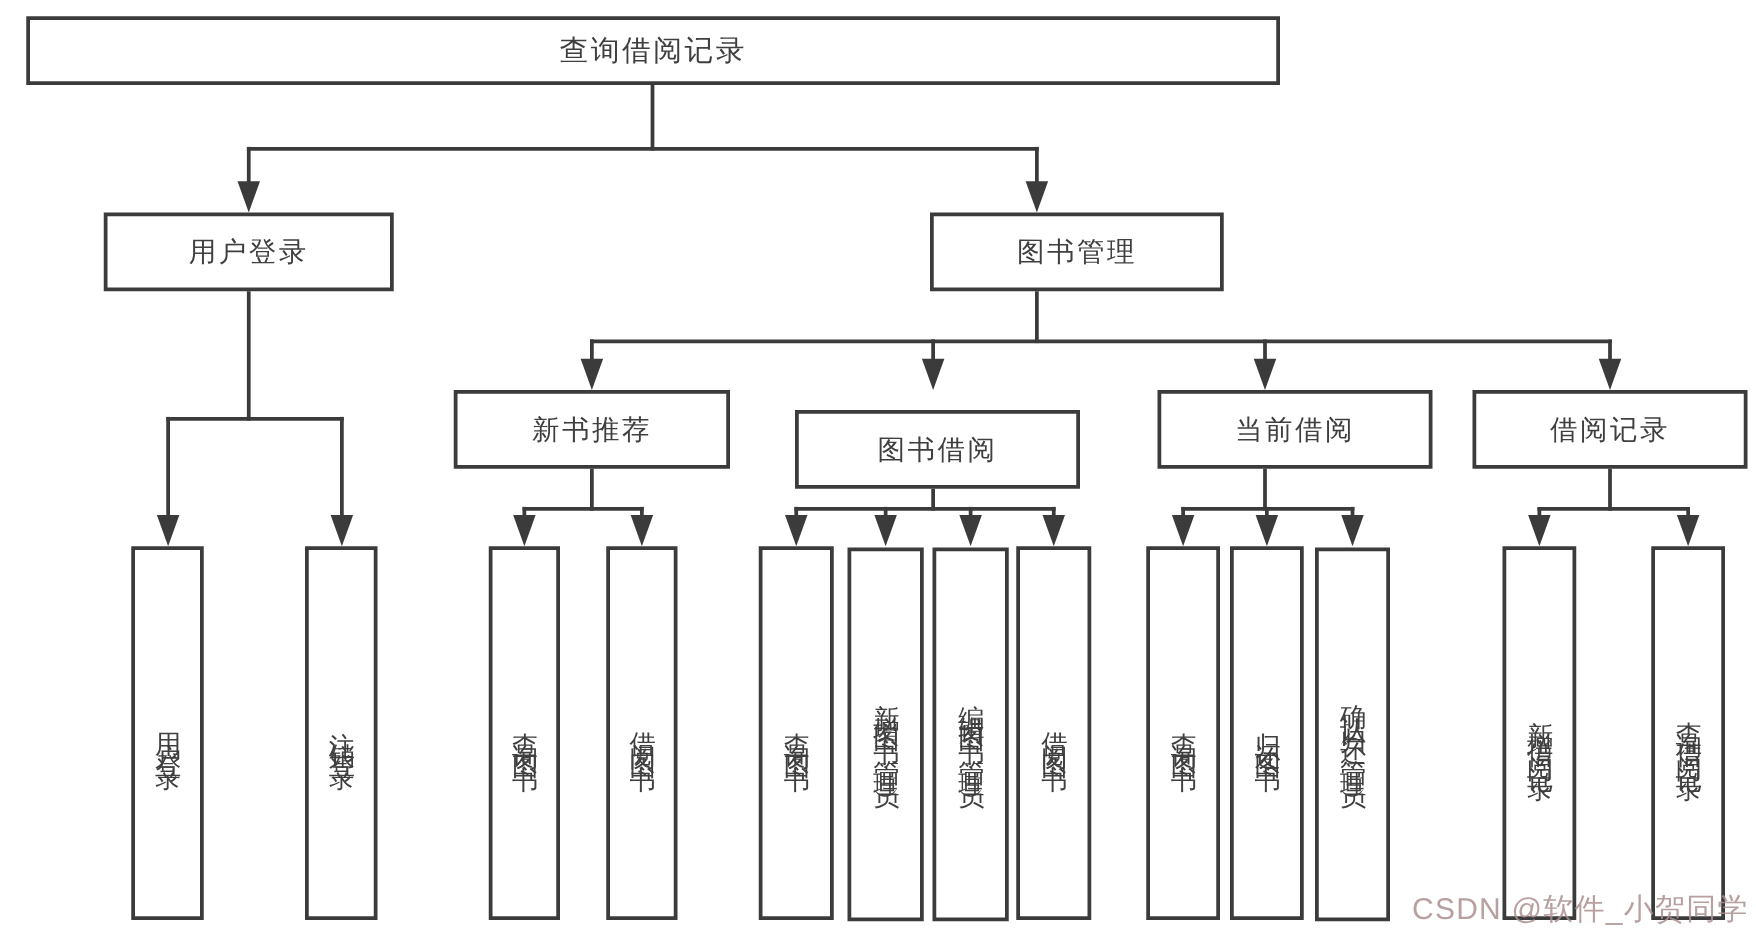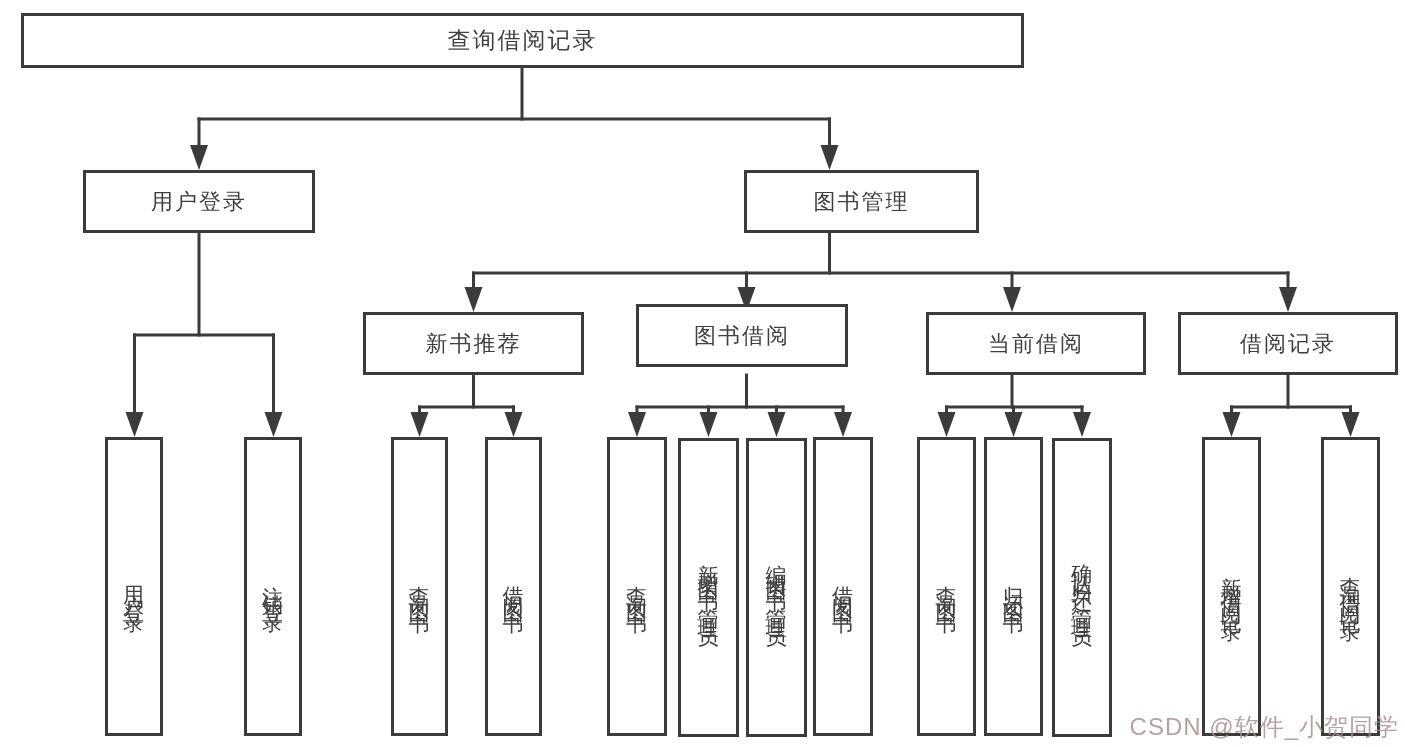--- a/index.html
+++ b/index.html
@@ -123,21 +123,21 @@
   <div class="box" style="left:83px; top:170px; width:232px; height:63px;">
     <span class="h-label">用户登录</span>
   </div>
   <div class="box" style="left:712px; top:170px; width:235px; height:63px;margin-left:32px;">
     <span class="h-label">图书管理</span>
   </div>
 
   <div class="box" style="left:363px; top:312px; width:221px; height:63px;">
     <span class="h-label">新书推荐</span>
   </div>
-  <div class="box" style="left:636px; top:304px; width:212px; height:63px;">
+  <div class="box" style="left:636px; top:328px; width:228px; height:63px;">
     <span class="h-label">图书借阅</span>
   </div>
   <div class="box" style="left:926px; top:312px; width:220px; height:63px;">
     <span class="h-label">当前借阅</span>
   </div>
   <div class="box" style="left:1178px; top:312px; width:220px; height:63px;">
     <span class="h-label">借阅记录</span>
   </div>
 
   <div class="box leaf" style="left:105px; top:437px; width:58px; height:299px;">

